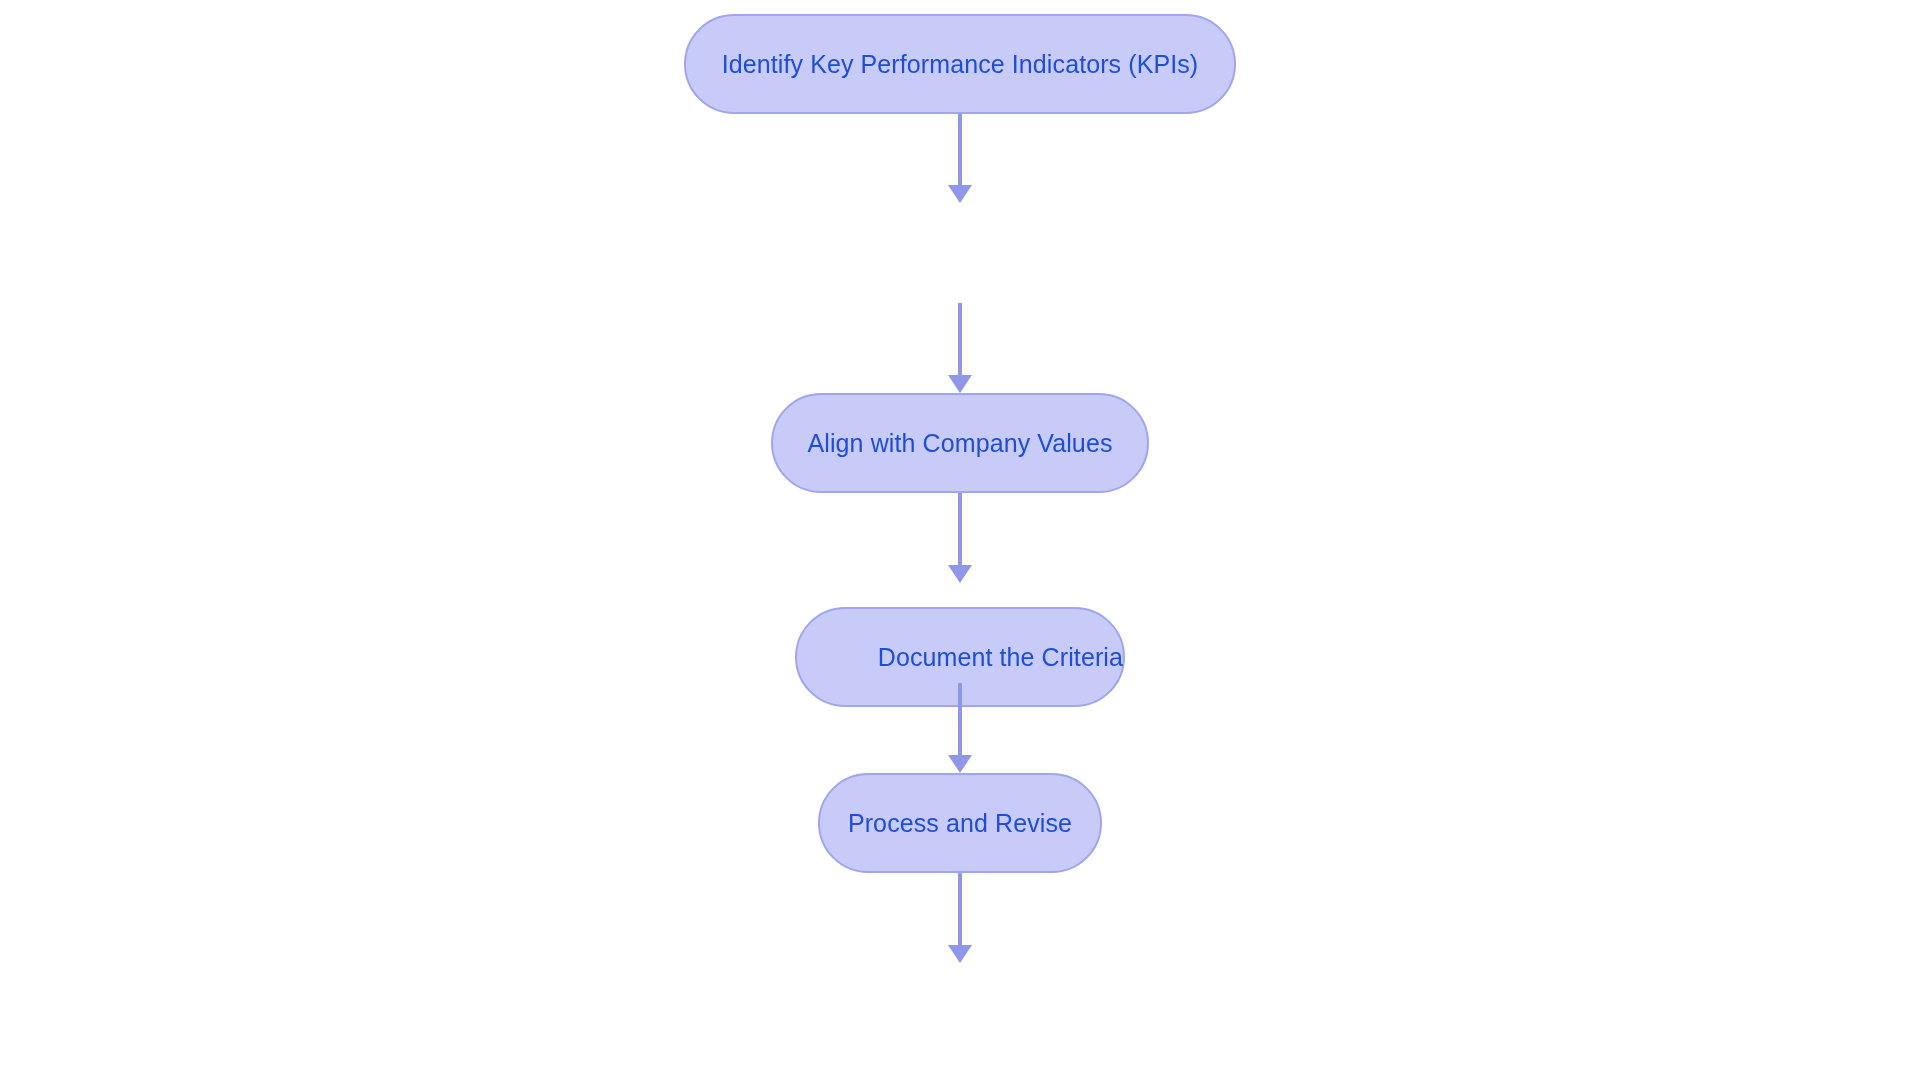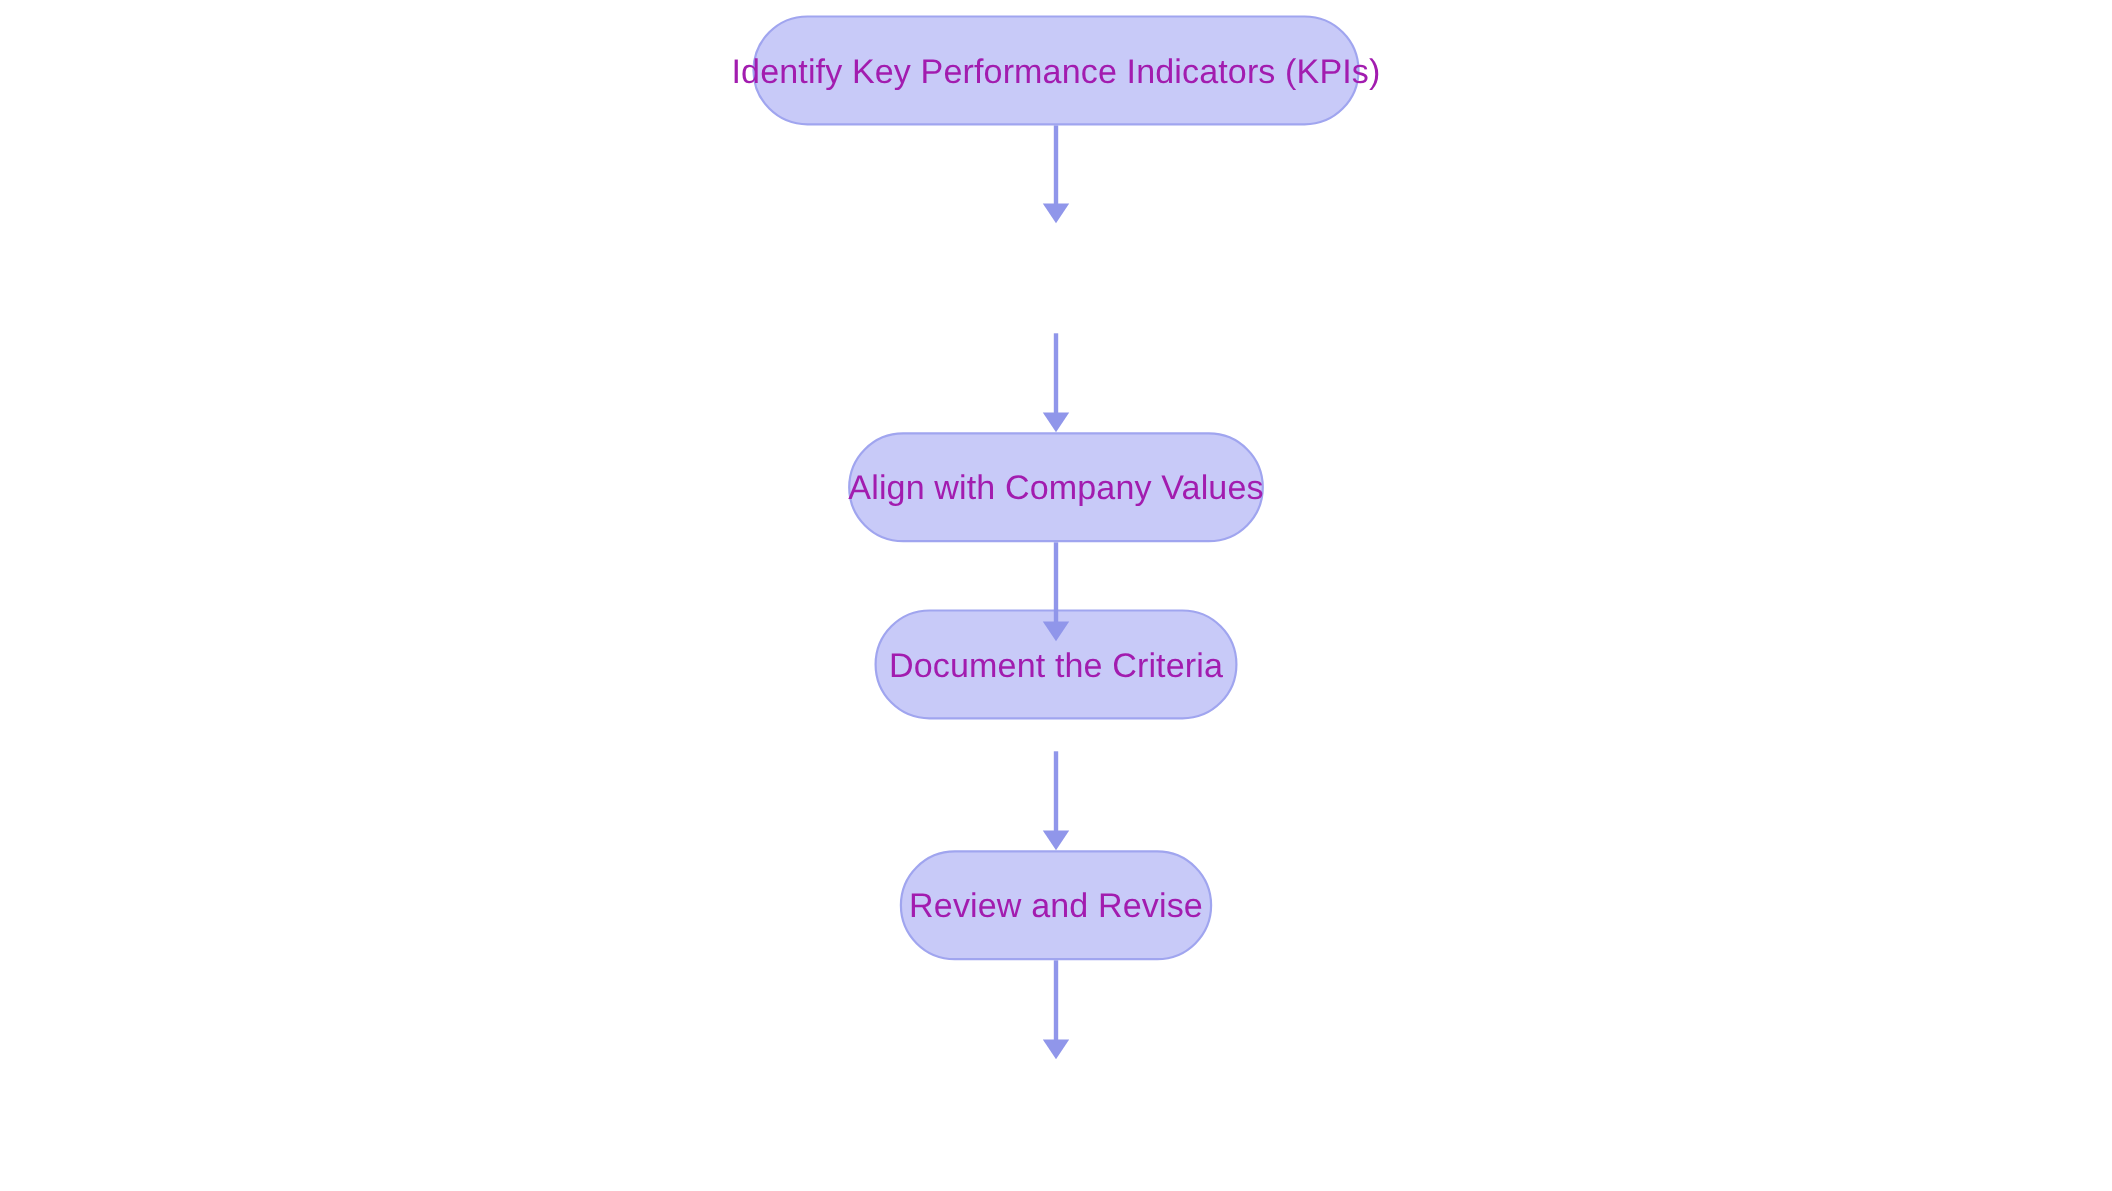--- a/index.html
+++ b/index.html
@@ -22,23 +22,23 @@
     height: 100px;
     box-sizing: border-box;
     border-radius: 52px;
     display: flex;
     align-items: center;
     justify-content: center;
     background: #c8caf8;
     border: 2px solid #a0a5ef;
   }
   .flow-node .node-label {
-    font-size: 31px;
+    font-size: 25px;
     letter-spacing: 0.1px;
-    color: #a21caf;
+    color: #1d4ed8;
     white-space: nowrap;
     text-align: center;
     line-height: 1;
   }
   .arrow-line {
     position: absolute;
     left: 50%;
     transform: translateX(-50%);
     width: 4px;
     background: #9096ea;
@@ -57,25 +57,25 @@
 </head>
 <body>
 
 <div class="canvas">
     <div class="flow-node" style="top: 14px; width: 552px;">
       <span class="node-label">Identify Key Performance Indicators (KPIs)</span>
     </div>
     <div class="flow-node" style="top: 393px; width: 378px; align-items: center;">
       <span class="node-label">Align with Company Values</span>
     </div>
-    <div class="flow-node" style="top: 554px; width: 330px;">
+    <div class="flow-node" style="top: 607px; width: 330px; justify-content: flex-end;">
       <span class="node-label">Document the Criteria</span>
     </div>
     <div class="flow-node" style="top: 773px; width: 284px;">
-      <span class="node-label">Review and Revise</span>
+      <span class="node-label">Process and Revise</span>
     </div>
     <div class="arrow-line" style="top: 114px; height: 72px;"></div>
     <div class="arrow-head" style="top: 185px;"></div>
     <div class="arrow-line" style="top: 303px; height: 73px;"></div>
     <div class="arrow-head" style="top: 375px;"></div>
     <div class="arrow-line" style="top: 493px; height: 73px;"></div>
     <div class="arrow-head" style="top: 565px;"></div>
     <div class="arrow-line" style="top: 683px; height: 73px;"></div>
     <div class="arrow-head" style="top: 755px;"></div>
     <div class="arrow-line" style="top: 873px; height: 73px;"></div>

